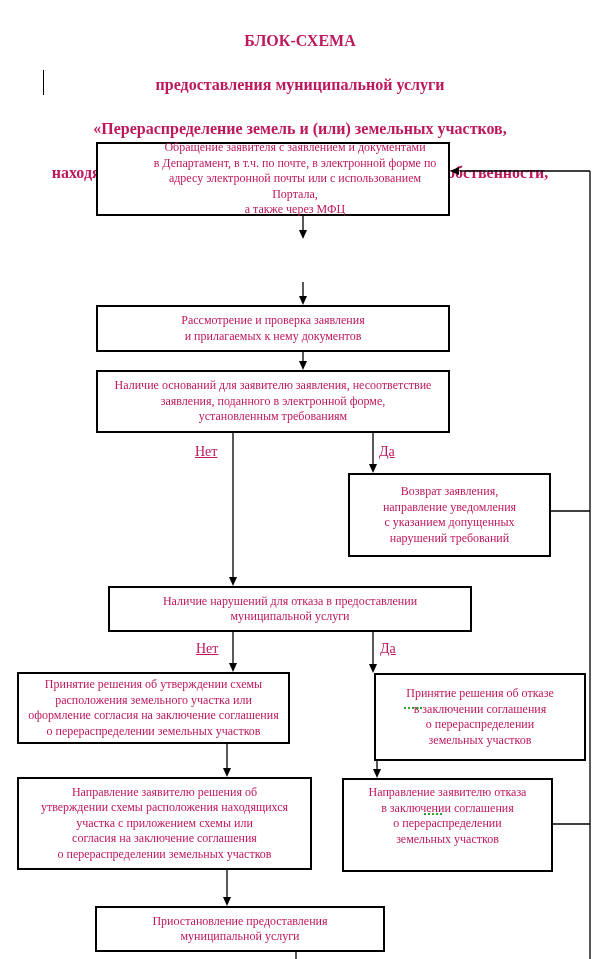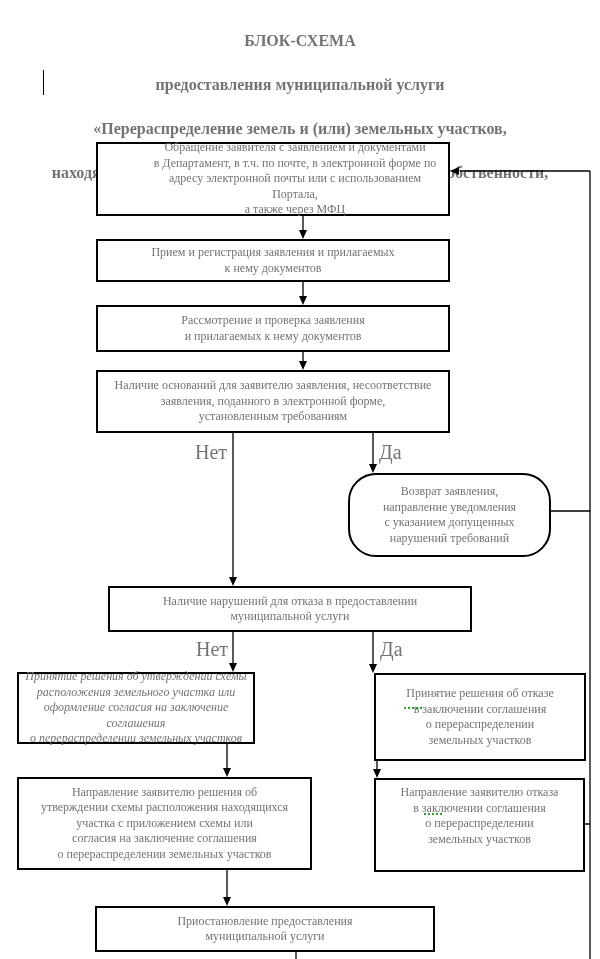--- a/index.html
+++ b/index.html
@@ -1,45 +1,45 @@
 <!DOCTYPE html>
 <html><head>
 <meta charset="utf-8">
 <style>
   html,body{margin:0;padding:0;background:#ffffff;}
   #canvas{
     position:relative;
     width:600px;height:959px;
     background:#ffffff;
     font-family:"Liberation Serif","DejaVu Serif",serif;
-    color:#737373;
+    color:#be185d;
     overflow:hidden;
   }
   #title{
     position:absolute;left:0;top:8px;width:600px;
     text-align:center;font-weight:bold;
     font-size:16px;line-height:22px;
     white-space:pre-line;
   }
   .title-line{white-space:pre-line;}
   .box{
     position:absolute;
     border:2px solid #000000;
     box-sizing:border-box;
     display:flex;align-items:center;justify-content:center;
     text-align:center;
     font-size:12px;line-height:15.5px;
     white-space:pre-line;
     background:#ffffff;
     padding:2px 4px;
   }
-  .box.top-align{align-items:flex-start;padding-top:5px;margin-left:32px;}
+  .box.top-align{align-items:flex-start;padding-top:5px;}
   .branch-label{
     position:absolute;
-    font-size:20px;line-height:16px;
+    font-size:14px;line-height:16px;text-decoration:underline;
   }
   #connector-layer{position:absolute;left:0;top:0;}
   #connector-layer line{stroke:#000000;stroke-width:1.3;}
   #connector-layer polygon{fill:#000000;stroke:none;}
   .caret{
     position:absolute;width:1px;height:25px;background:#000000;
   }
   .squiggle{
     position:absolute;height:2px;
     background-image:repeating-linear-gradient(90deg,#2e9e2e 0 2px,transparent 2px 4px);
@@ -119,60 +119,58 @@
     <g>
       <line x1="296" y1="952" x2="296" y2="959"></line>
     </g>
   </svg>
 
   <div class="box" style="left:96px;top:142px;width:354px;height:74px;padding-left:48px;">Обращение заявителя с заявлением и документами
 в Департамент, в т.ч. по почте, в электронной форме по
 адресу  электронной почты или с использованием Портала,
 а также через МФЦ</div>
 
-  <div class="box" style="left:96px;top:239px;width:354px;height:43px;">Прием и регистрация заявления и прилагаемых
-к нему документов</div>
 
   <div class="box" style="left:96px;top:305px;width:354px;height:47px;text-align:center;">Рассмотрение и проверка заявления
 и прилагаемых к нему документов</div>
 
   <div class="box" style="left:96px;top:370px;width:354px;height:63px;">Наличие оснований для заявителю заявления, несоответствие
 заявления, поданного в электронной форме,
 установленным требованиям</div>
 
-  <div class="box" style="left:348px;top:473px;width:203px;height:84px;border-radius:28px;">Возврат заявления,
+  <div class="box" style="left:348px;top:473px;width:203px;height:84px;">Возврат заявления,
 направление уведомления
 с указанием допущенных
 нарушений требований</div>
 
   <div class="box" style="left:108px;top:586px;width:364px;height:46px;">Наличие нарушений для отказа в предоставлении
 муниципальной услуги</div>
 
-  <div class="box" style="left:17px;top:672px;width:238px;height:72px;font-style:italic;">Принятие решения об утверждении схемы
+  <div class="box" style="left:17px;top:672px;width:273px;height:72px;">Принятие решения об утверждении схемы
 расположения земельного участка или
 оформление согласия на заключение соглашения
 о перераспределении земельных участков</div>
 
   <div class="box" style="left:330px;top:673px;width:212px;height:88px;margin-left:44px;">Принятие решения об отказе
 в заключении соглашения
 о перераспределении
 земельных участков</div>
 
   <div class="box" style="left:17px;top:777px;width:295px;height:93px;">Направление заявителю решения об
 утверждении схемы расположения находящихся
 участка с приложением схемы или
 согласия на заключение соглашения
 о перераспределении земельных участков</div>
 
   <div class="box top-align" style="left:342px;top:778px;width:211px;height:94px;">Направление заявителю отказа
 в заключении соглашения
 о перераспределении
 земельных участков</div>
 
-  <div class="box" style="left:95px;top:906px;width:340px;height:46px;">Приостановление предоставления
+  <div class="box" style="left:95px;top:906px;width:290px;height:46px;">Приостановление предоставления
 муниципальной услуги</div>
 
   <div class="branch-label" style="left:195px;top:444px;">Нет</div>
   <div class="branch-label" style="left:379px;top:444px;">Да</div>
   <div class="branch-label" style="left:196px;top:641px;">Нет</div>
   <div class="branch-label" style="left:380px;top:641px;">Да</div>
 
   <div class="squiggle" style="left:404px;top:707px;width:18px;"></div>
   <div class="squiggle" style="left:424px;top:813px;width:18px;"></div>
 

